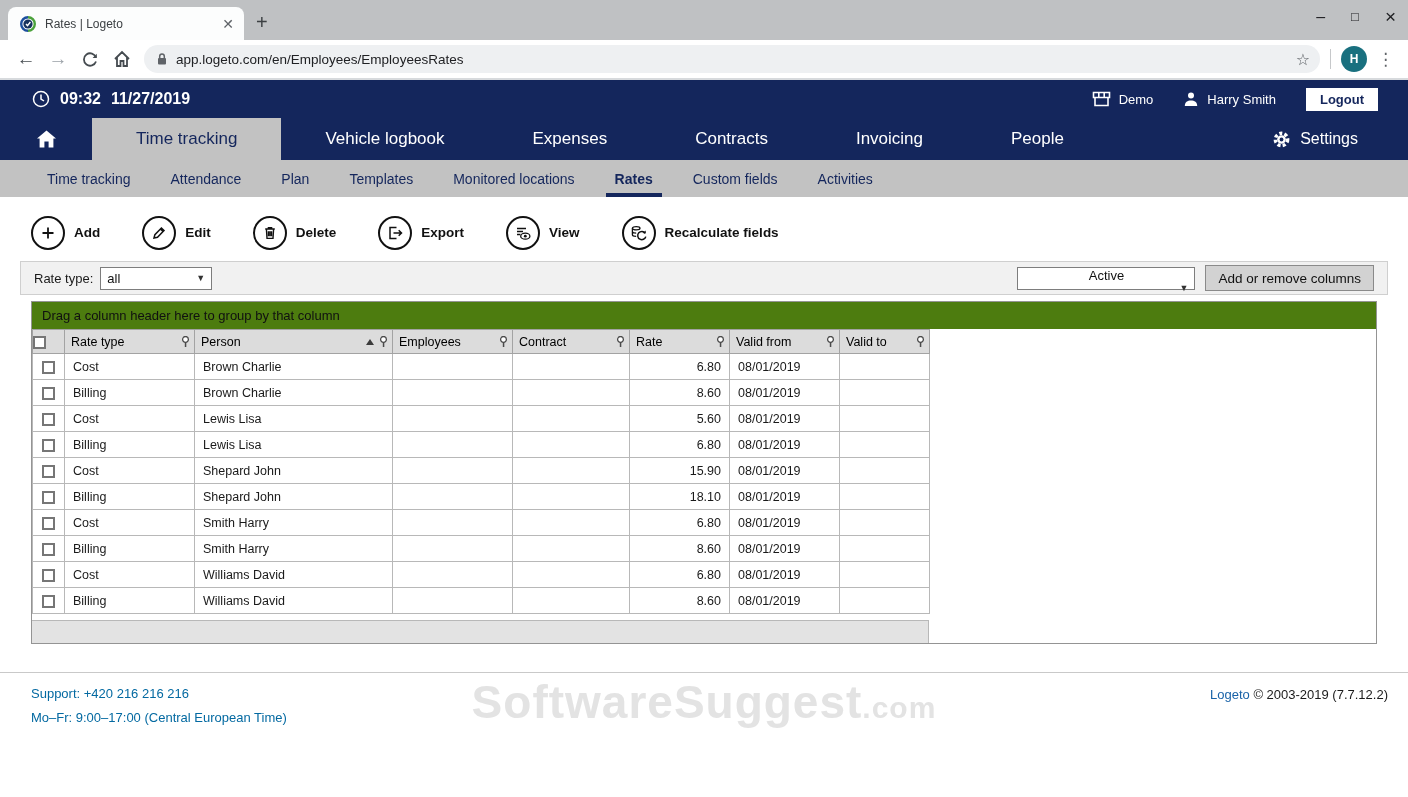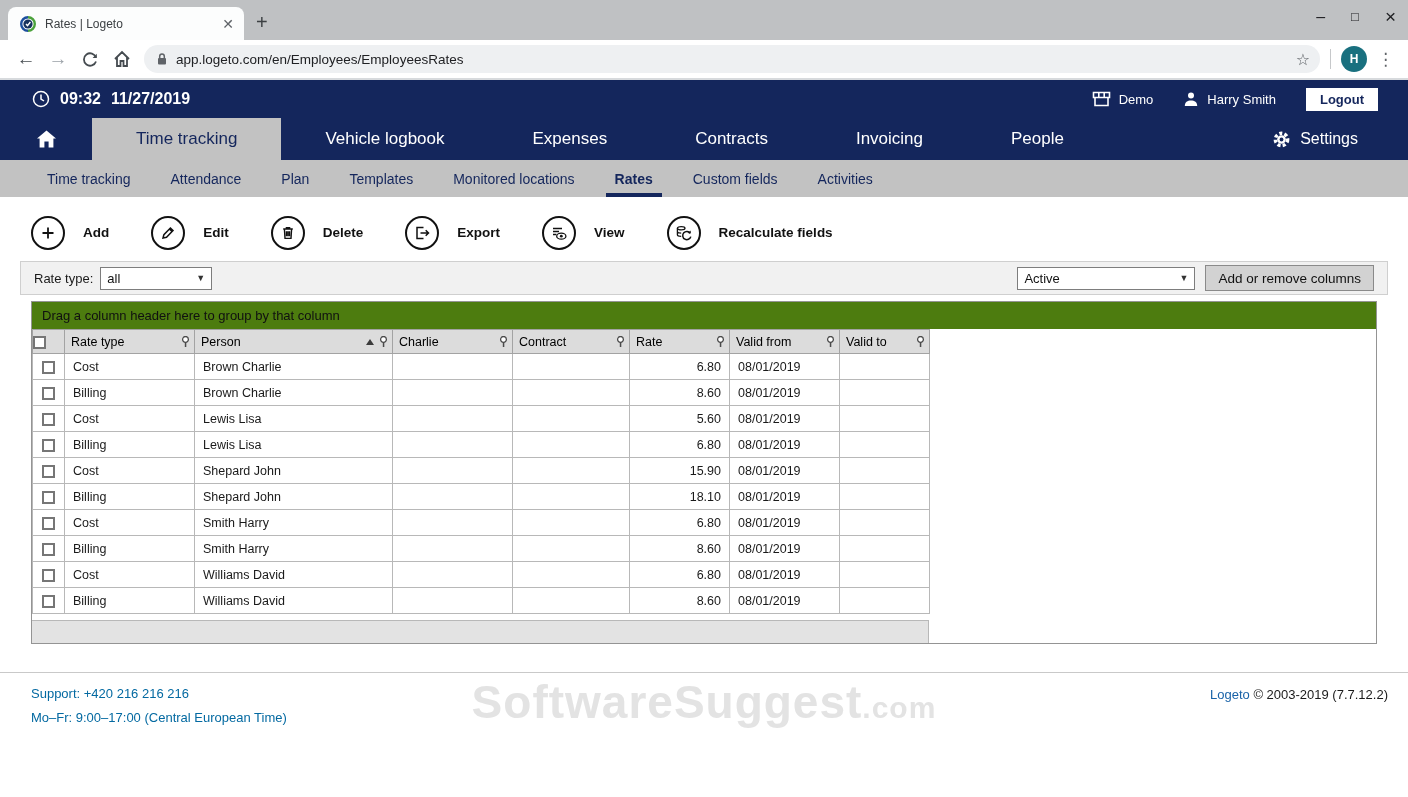--- a/index.html
+++ b/index.html
@@ -58,33 +58,33 @@
     padding-left:47px; gap:40px; }
   .sub-item { display:flex; align-items:center; color:#14265c; font-size:14px;
     position:relative; }
   .sub-item.active { font-weight:bold; }
   .sub-item.active::after { content:""; position:absolute; left:-9px; right:-9px; bottom:0;
     height:4px; background:#14265c; }
 
   
   .content { height:475px; background:#fff; }
   .action-bar { padding:13px 0 0 31px; display:flex; gap:42px; height:58px; }
-  .action-btn { display:flex; align-items:center; gap:18px; }
+  .action-btn { display:flex; align-items:center; gap:9px; }
   .action-circle { width:34px; height:34px; border:2px solid #111; border-radius:50%;
     display:flex; align-items:center; justify-content:center; flex:0 0 34px; }
   .action-label { font-size:13.5px; font-weight:bold; color:#111; white-space:nowrap; }
 
   .filter-row { margin:6px 20px 0 20px; height:34px; background:#f1f1f1;
     border:1px solid #cfcfcf; display:flex; align-items:center; padding:0 13px; }
   .filter-label { font-size:13px; color:#1a1a1a; margin-right:7px; }
   .fake-select { background:#fff; border:1px solid #7d7d7d; height:23px; display:flex;
     align-items:center; font-size:13px; color:#111; padding:0 6px; }
   .fake-select .caret { margin-left:auto; font-size:9px; color:#333; padding-left:6px; }
   .sel-ratetype { width:112px; }
-  .sel-status { width:178px; margin-left:auto; }
+  .sel-status { width:178px; margin-left:auto;flex-direction:column; }
   .cols-btn { height:26px; margin-left:10px; background:#d2d2d2; border:1px solid #8a8a8a;
     font-size:13.5px; color:#111; padding:0 12px;
     font-family:"Liberation Sans","DejaVu Sans",sans-serif; }
 
   
   .grid { margin:6px 0 0 31px; width:1346px; height:343px; border:1px solid #949494;
     background:#fff; position:relative; }
   .group-bar { height:27px; background:#4d7c0f; display:flex; align-items:center;
     padding-left:10px; font-size:13px; color:#101010; }
   table.grid-table { border-collapse:collapse; table-layout:fixed; width:897px; }
@@ -342,21 +342,21 @@
                 </svg>
               </span></th>
           <th><span>Person</span>
             <span class="hdr-icons">
                 <span class="sort-asc"></span>
                 <svg width="9" height="12" viewBox="0 0 9 12">
                   <circle cx="4.5" cy="3.4" r="2.9" fill="#fff" stroke="#4a4a4a" stroke-width="1.3"></circle>
                   <rect x="3.8" y="6" width="1.5" height="5" fill="#4a4a4a"></rect>
                 </svg>
               </span></th>
-          <th><span>Charlie</span>
+          <th><span>Employees</span>
             <span class="hdr-icons">
                 <svg width="9" height="12" viewBox="0 0 9 12">
                   <circle cx="4.5" cy="3.4" r="2.9" fill="#fff" stroke="#4a4a4a" stroke-width="1.3"></circle>
                   <rect x="3.8" y="6" width="1.5" height="5" fill="#4a4a4a"></rect>
                 </svg>
               </span></th>
           <th><span>Contract</span>
             <span class="hdr-icons">
                 <svg width="9" height="12" viewBox="0 0 9 12">
                   <circle cx="4.5" cy="3.4" r="2.9" fill="#fff" stroke="#4a4a4a" stroke-width="1.3"></circle>

